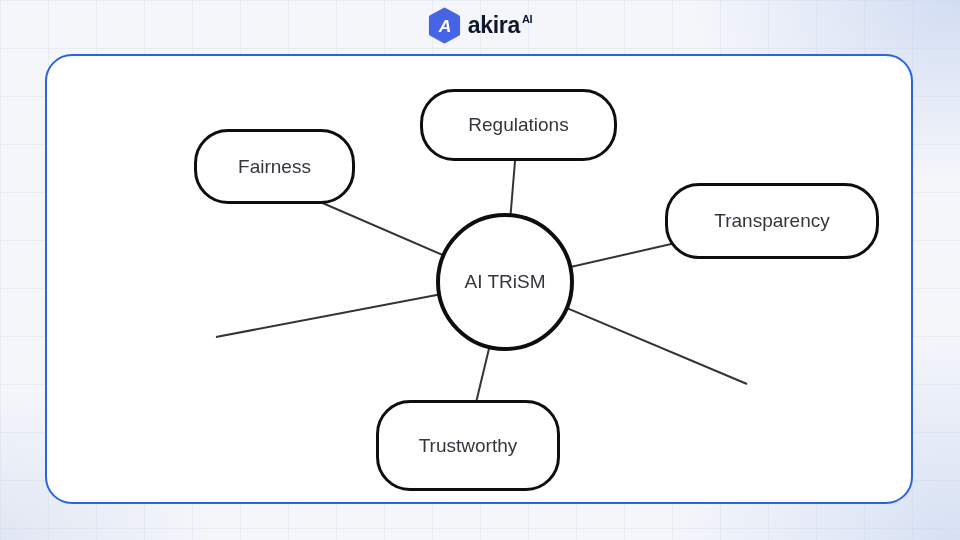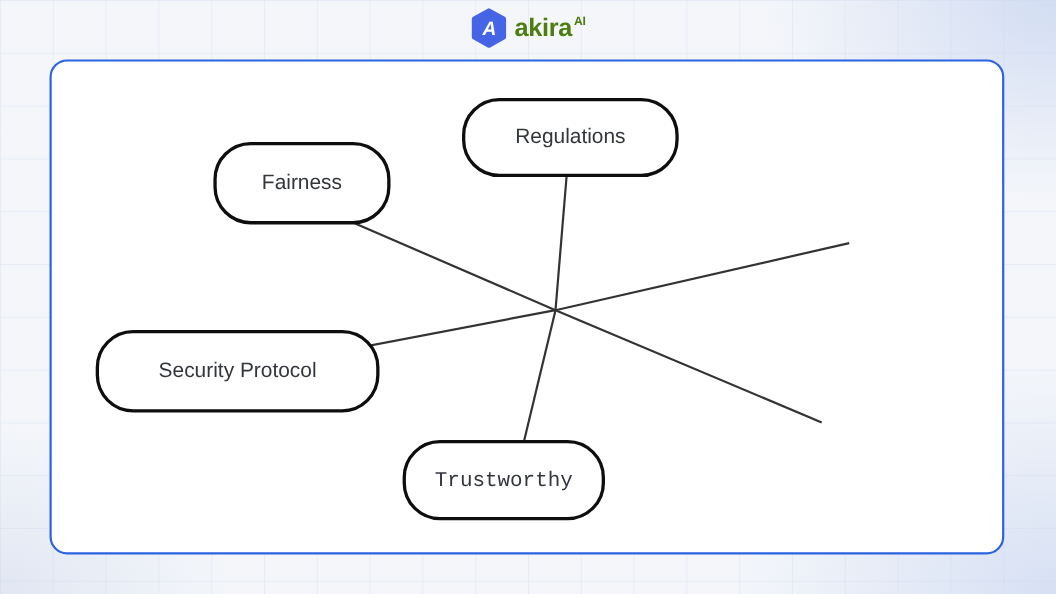--- a/index.html
+++ b/index.html
@@ -19,52 +19,52 @@
     background-size: auto, auto, auto, 48px 48px, 48px 48px;
   }
 
   .header {
     position: absolute; top: 7px; left: 0; width: 100%;
     display: flex; justify-content: center; align-items: center; gap: 7px;
     z-index: 5;
   }
   .logo-hex { width: 33px; height: 37px; display: block; }
   .brand {
-    font-size: 23px; font-weight: bold; color: #4d7c0f; letter-spacing: -0.3px;
+    font-size: 23px; font-weight: bold; color: #0f172a; letter-spacing: -0.3px;
     line-height: 1;
   }
   .brand .sup {
     font-size: 11px; font-weight: bold; vertical-align: 10px; margin-left: 2px;
   }
 
   .frame {
     position: absolute; left: 45px; top: 54px; width: 868px; height: 450px;
     background: #ffffff;
     border: 2px solid #2b63e0;
-    border-radius: 16px;
+    border-radius: 27px;
   }
 
   .connectors { position: absolute; left: 0; top: 0; width: 868px; height: 450px; z-index: 1; }
   .connectors line { stroke: #333333; stroke-width: 2; }
 
   .node {
     position: absolute; z-index: 2;
     background: #ffffff;
     border: 3px solid #0e0e0e;
     border-radius: 34px;
     display: flex; align-items: center; justify-content: center;
     font-size: 19px; color: #33363d;
     text-align: center;
   }
   .n-regulations  { left: 373px; top: 33px;  width: 197px; height: 72px; }
   .n-fairness     { left: 147px; top: 73px;  width: 161px; height: 75px; }
   .n-transparency { left: 618px; top: 127px; width: 214px; height: 76px; }
   .n-security     { left: 40px;  top: 244px; width: 258px; height: 75px; }
   .n-accountability { left: 588px; top: 293px; width: 224px; height: 70px; }
-  .n-trustworthy  { left: 319px; top: 344px; width: 184px; height: 73px; font-family: Liberation Mono, monospace; }
+  .n-trustworthy  { left: 329px; top: 344px; width: 184px; height: 91px; }
 
   .center-circle {
     position: absolute; z-index: 3;
     left: 389px; top: 157px; width: 138px; height: 138px;
     background: #ffffff;
     border: 4px solid #0e0e0e;
     border-radius: 50%;
     display: flex; align-items: center; justify-content: center;
     font-size: 19px; color: #33363d;
   }
@@ -92,24 +92,27 @@
   </svg>
 
   <div class="node n-regulations">
     <span>Regulations</span>
   </div>
 
   <div class="node n-fairness">
     <span>Fairness</span>
   </div>
 
+  <div class="node n-transparency">
+    <span>Transparency</span>
+  </div>
 
-  <div class="node n-security">
-    <span>Security Protocol</span>
-  </div>
 
 
   <div class="node n-trustworthy">
     <span>Trustworthy</span>
   </div>
 
+  <div class="center-circle">
+    <span>AI TRiSM</span>
+  </div>
 
 </div>
 
 </body></html>

